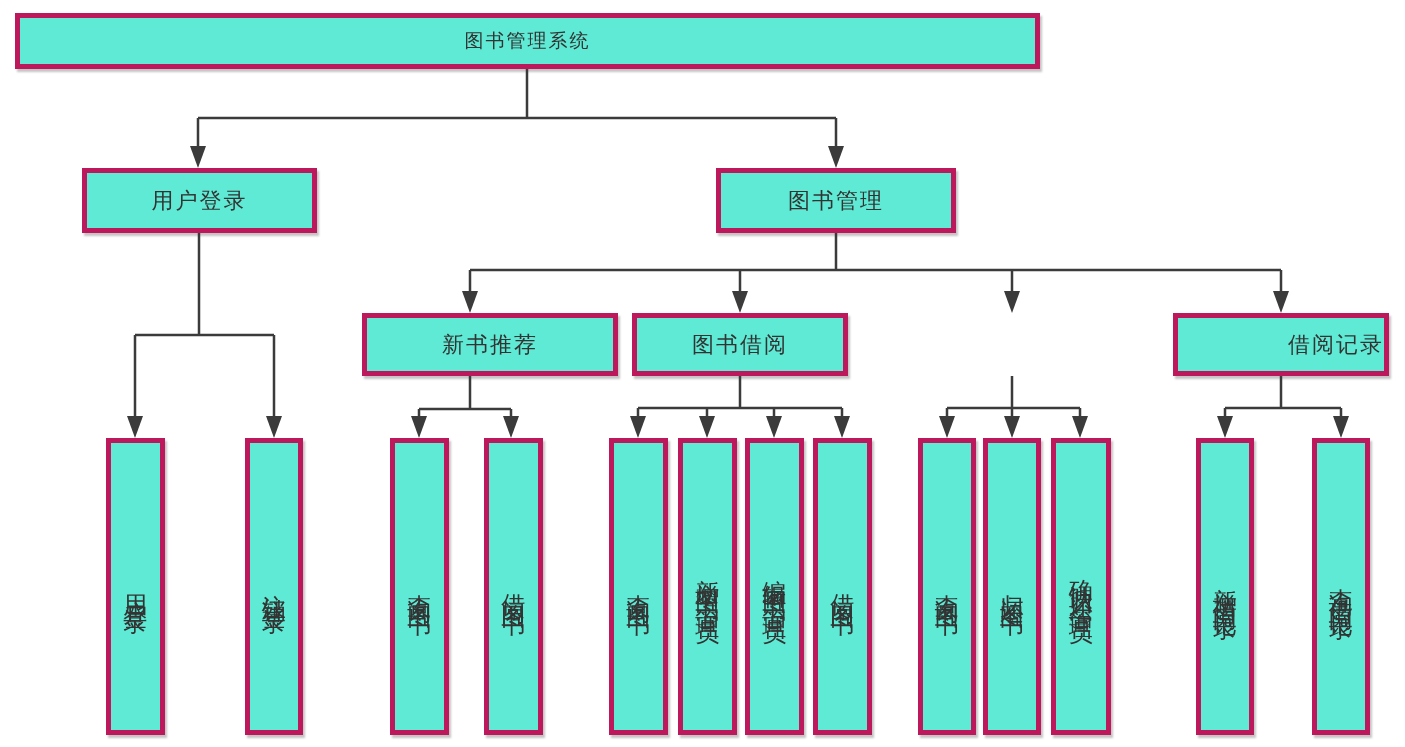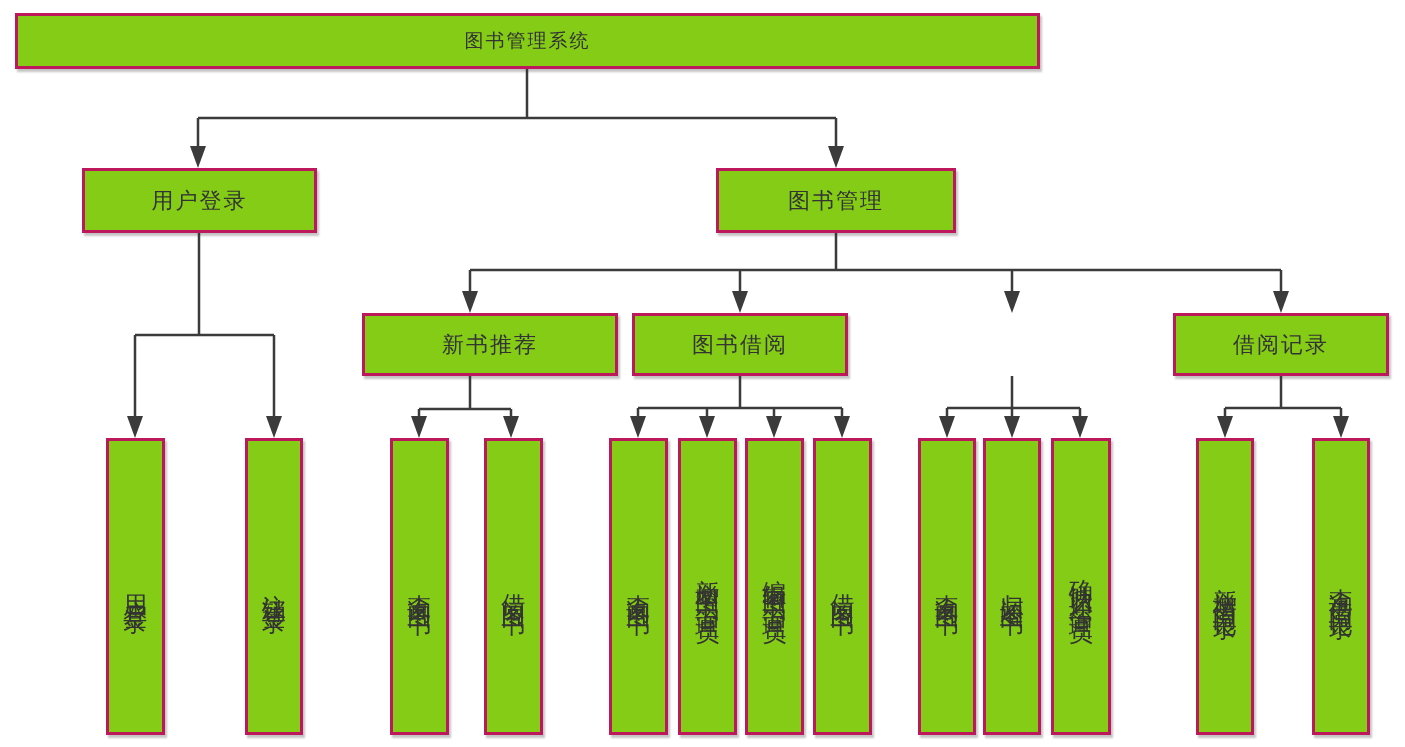--- a/index.html
+++ b/index.html
@@ -21,22 +21,22 @@
     stroke: #3b3b3b;
     stroke-width: 2.5;
   }
   svg.connectors polygon {
     fill: #3b3b3b;
     stroke: none;
   }
   .node {
     position: absolute;
     box-sizing: border-box;
-    background: #84cc16;
-    border: 3px solid #be185d;
+    background: #5eead4;
+    border: 5px solid #be185d;
     color: #333333;
     display: flex;
     align-items: center;
     justify-content: center;
     box-shadow: 1.5px 2.5px 2px rgba(60,60,60,0.30);
   }
   .node.root  { font-size: 19px; letter-spacing: 2px; }
   .node.h     { font-size: 22px; letter-spacing: 2px; }
   .node.leaf span {
     writing-mode: vertical-rl;
@@ -114,21 +114,21 @@
   <div class="node h" style="left:716px; top:168px; width:240px; height:65px;">
     <span>图书管理</span>
   </div>
 
   <div class="node h" style="left:362px; top:313px; width:256px; height:63px;">
     <span>新书推荐</span>
   </div>
   <div class="node h" style="left:632px; top:313px; width:216px; height:63px;text-align:right;">
     <span>图书借阅</span>
   </div>
-  <div class="node h" style="left:1173px; top:313px; width:216px; height:63px;">
+  <div class="node h" style="left:1173px; top:313px; width:216px; height:63px;justify-content:flex-end;">
     <span>借阅记录</span>
   </div>
 
   <div class="node leaf" style="left:106px; top:438px; width:59px; height:297px;">
     <span>用户登录</span>
   </div>
   <div class="node leaf" style="left:245px; top:438px; width:58px; height:297px;">
     <span>注销登录</span>
   </div>
 

